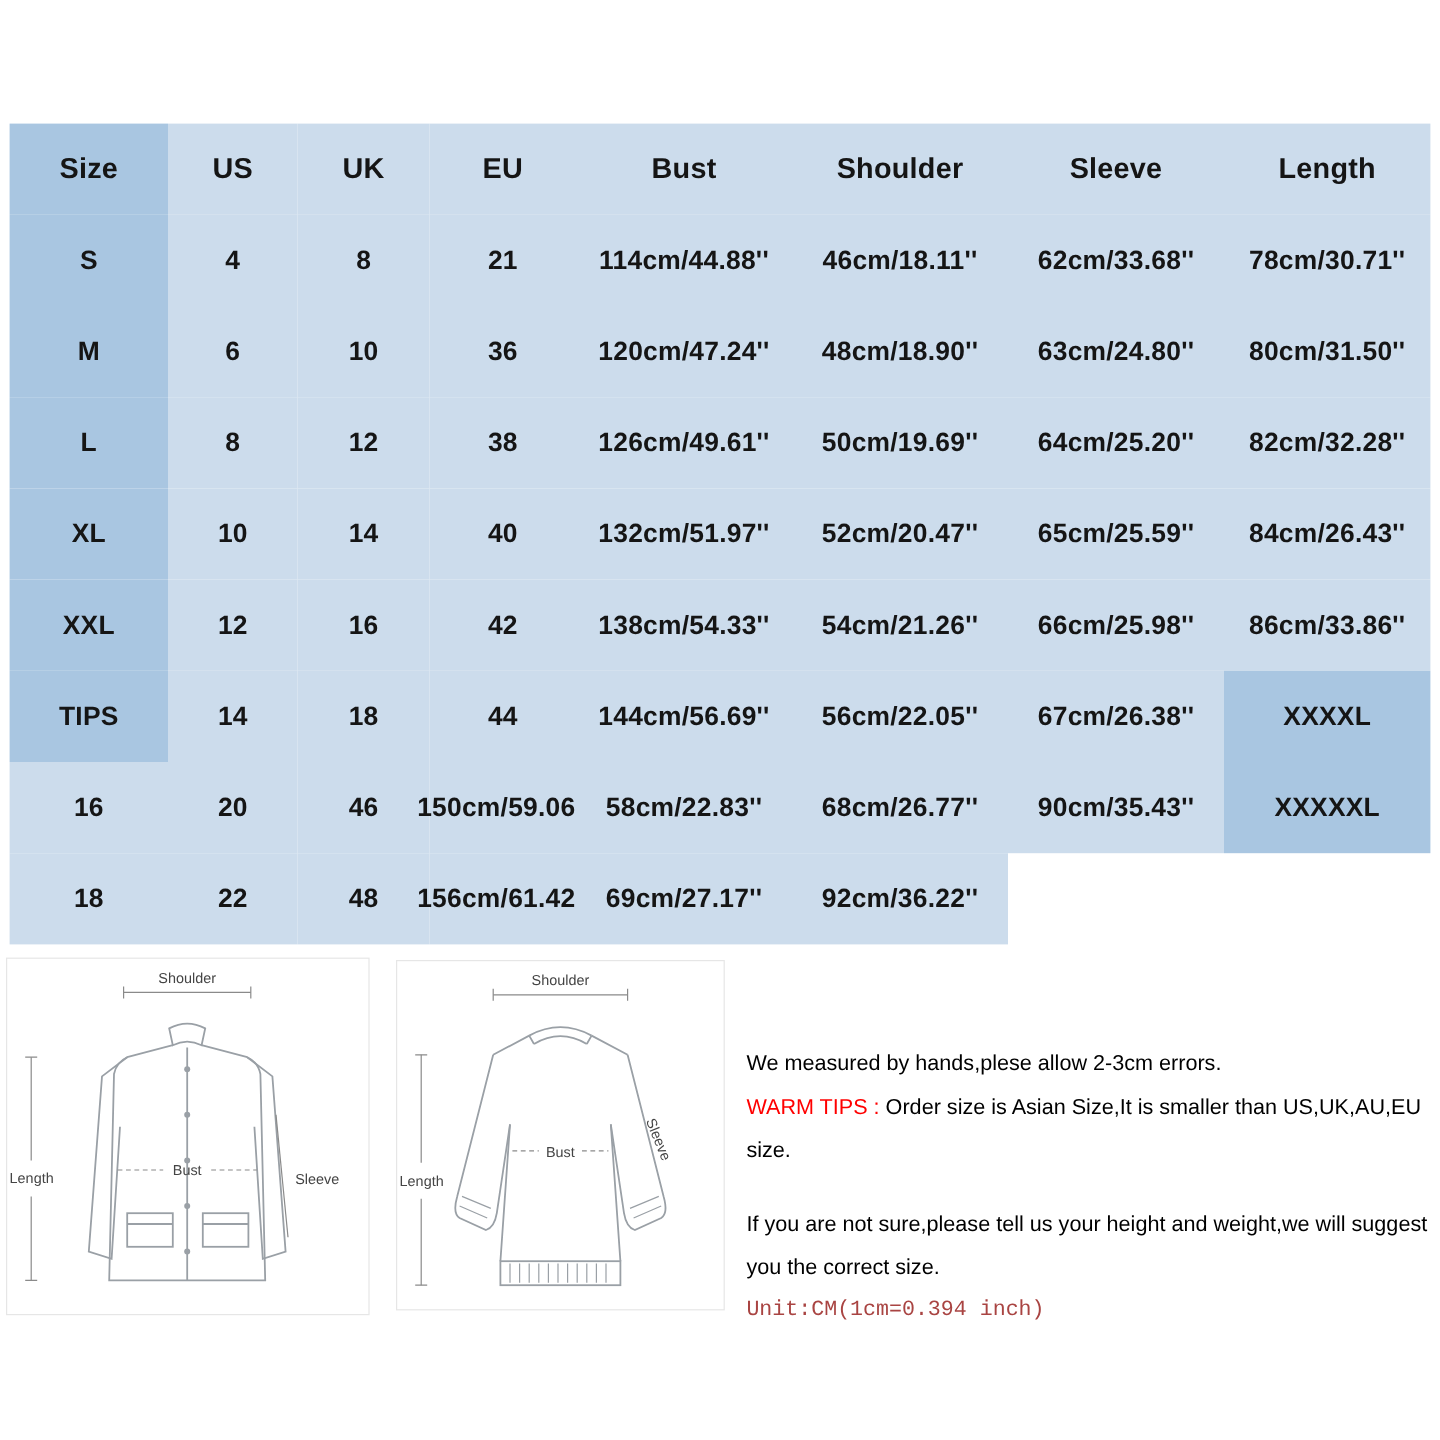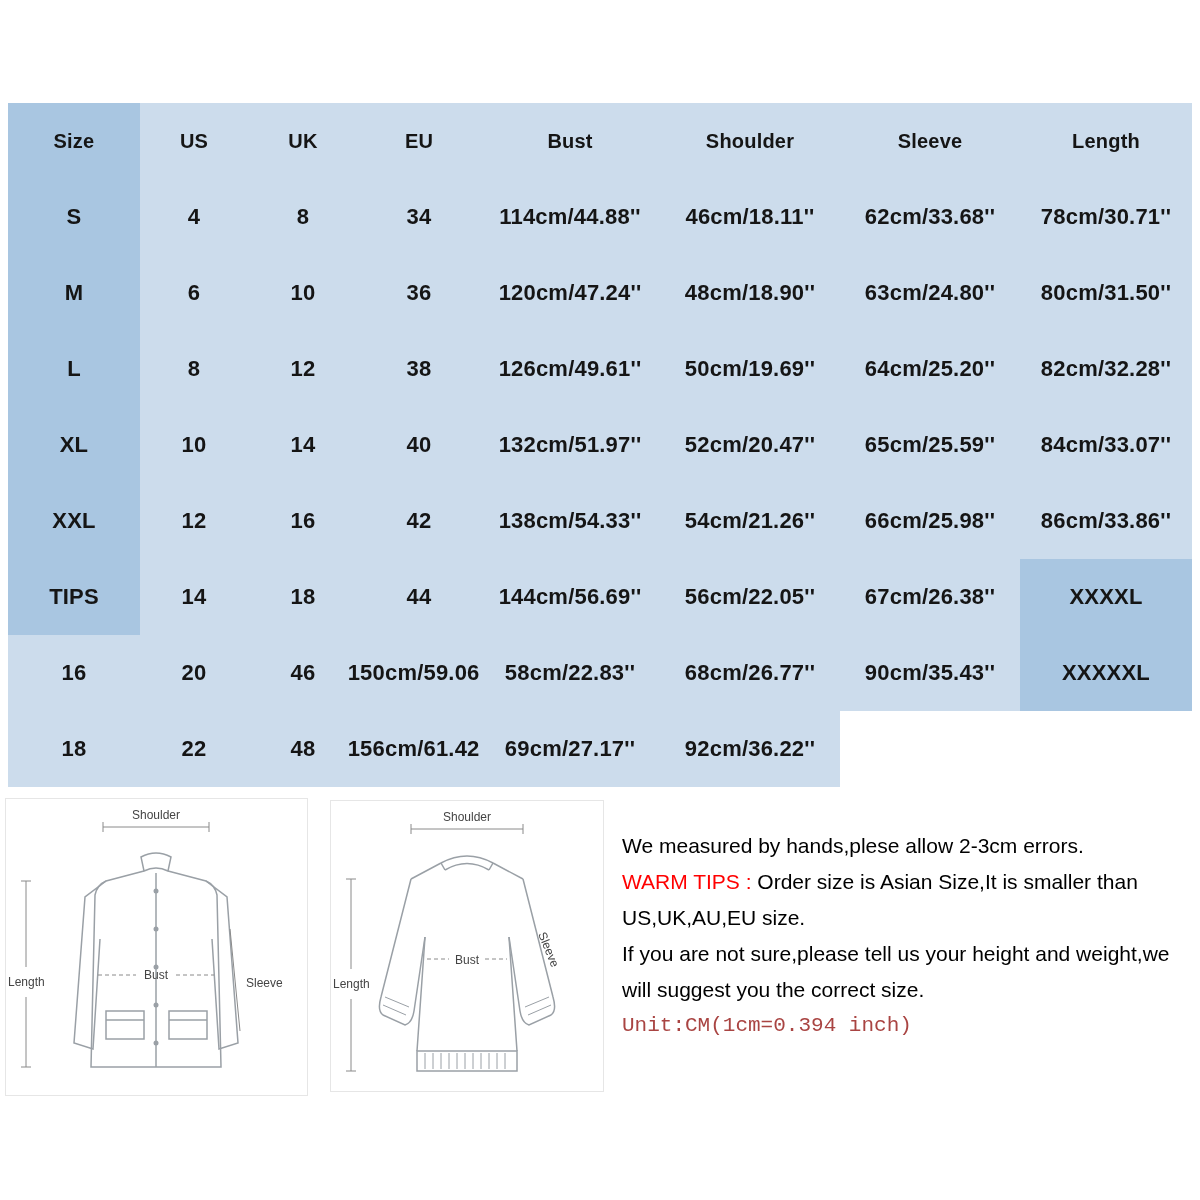--- a/index.html
+++ b/index.html
@@ -11,56 +11,56 @@
   .size-table {
     position:absolute; left:8px; top:103px; width:1184px;
     display:grid;
     grid-template-columns:132px 108px 110px 122px 180px 180px 180px 172px;
   }
   .cell {
     height:76px; display:flex; align-items:center; justify-content:center;
     background:var(--table-bg,#ccdcec);
     font-weight:bold; font-size:22px; color:#151515; letter-spacing:.2px;
   }
-  .cell.head { font-size:20px; }
+  .cell.head { font-size:24px; }
   .cell.size-col { background:var(--size-col-bg,#a9c6e1); }
   
   .diagram-box {
     position:absolute; background:#fff; border:1px solid #e6e6e6;
   }
   .diagram-box.jacket { left:5px;  top:798px; width:301px; height:296px; }
   .diagram-box.sweater{ left:330px; top:800px; width:272px; height:290px; }
   svg text { font:12px "Liberation Sans", sans-serif; fill:#444; }
   
   .notes {
-    position:absolute; left:622px; top:828px; width:578px;
-    font-size:21px; line-height:36px; color:#000;
+    position:absolute; left:622px; top:868px; width:578px;
+    font-size:18px; line-height:36px; color:#000;
   }
   .warm-label { color:var(--warm-red,#ff0000); font-weight:normal; }
-  .para2 { }
+  .para2 { margin-top:26px; }
   .unit { color:var(--unit-red,#a94442);font-family:Liberation Mono, monospace; }
 </style>
 </head>
 <body>
 
 <div class="page">
 
   <div class="size-table">
       <div class="cell head size-col">Size</div>
       <div class="cell head">US</div>
       <div class="cell head">UK</div>
       <div class="cell head">EU</div>
       <div class="cell head">Bust</div>
       <div class="cell head">Shoulder</div>
       <div class="cell head">Sleeve</div>
       <div class="cell head">Length</div>
       <div class="cell size-col">S</div>
       <div class="cell">4</div>
       <div class="cell">8</div>
-      <div class="cell">34</div>
+      <div class="cell">21</div>
       <div class="cell">114cm/44.88''</div>
       <div class="cell">46cm/18.11''</div>
       <div class="cell">62cm/33.68''</div>
       <div class="cell">78cm/30.71''</div>
       <div class="cell size-col">M</div>
       <div class="cell">6</div>
       <div class="cell">10</div>
       <div class="cell">36</div>
       <div class="cell">120cm/47.24''</div>
       <div class="cell">48cm/18.90''</div>
@@ -74,21 +74,21 @@
       <div class="cell">50cm/19.69''</div>
       <div class="cell">64cm/25.20''</div>
       <div class="cell">82cm/32.28''</div>
       <div class="cell size-col">XL</div>
       <div class="cell">10</div>
       <div class="cell">14</div>
       <div class="cell">40</div>
       <div class="cell">132cm/51.97''</div>
       <div class="cell">52cm/20.47''</div>
       <div class="cell">65cm/25.59''</div>
-      <div class="cell">84cm/33.07''</div>
+      <div class="cell">84cm/26.43''</div>
       <div class="cell size-col">XXL</div>
       <div class="cell">12</div>
       <div class="cell">16</div>
       <div class="cell">42</div>
       <div class="cell">138cm/54.33''</div>
       <div class="cell">54cm/21.26''</div>
       <div class="cell">66cm/25.98''</div>
       <div class="cell">86cm/33.86''</div>
       <div class="cell size-col">TIPS</div>
       <div class="cell">14</div>

